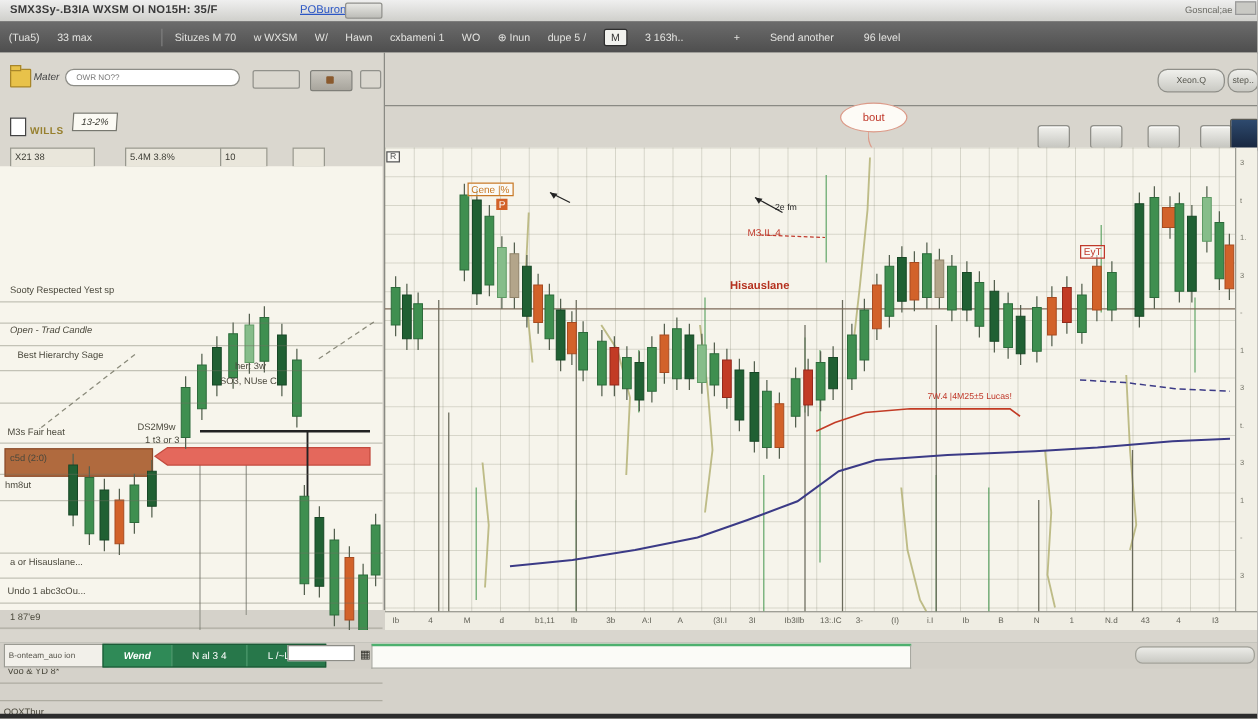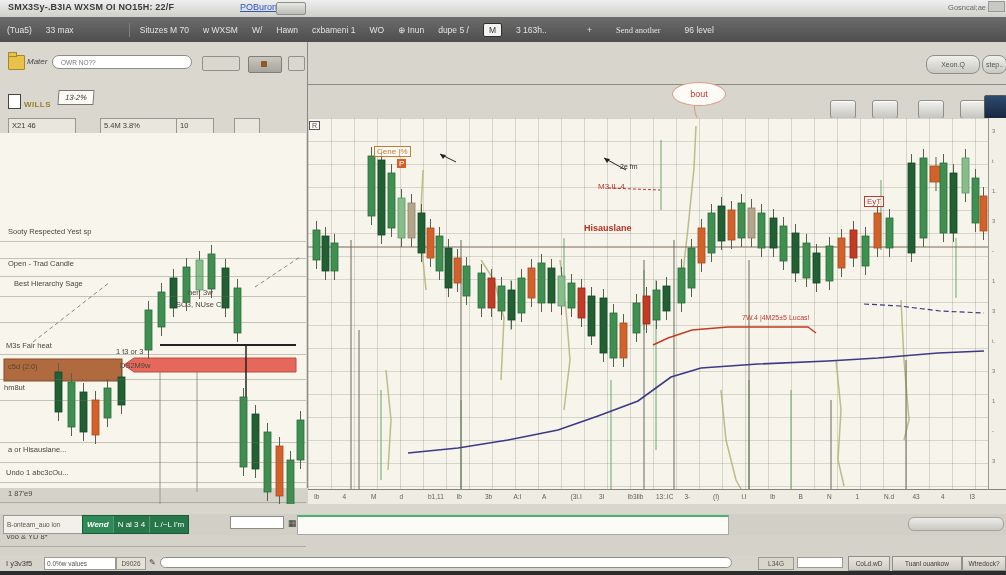--- a/index.html
+++ b/index.html
@@ -73,21 +73,21 @@
             border:1px solid #5a5a54;border-radius:2px;}
   .corner-btn{position:absolute;top:55px;height:17px;background:linear-gradient(#f0f0ec,#c9c9c3);
               border:1px solid #8f8f89;border-radius:8px;font-size:7px;color:#55554d;
               text-align:center;line-height:17px;}
   
   #bp-strip{left:0;top:504px;width:1006px;height:10px;background:#d9d6ce;border-bottom:1px solid #9a9a92;}
   #bp-row1{left:0;top:514px;width:1006px;height:21px;background:#d2cfc7;}
   #acct-box{left:3px;top:1px;width:76px;height:17px;background:#f2f0ea;border:1px solid #9a9a92;
             font-size:6.5px;color:#55534a;line-height:17px;padding:0 3px;white-space:nowrap;overflow:hidden;}
   #green-bar{left:82px;top:1px;height:17px;display:flex;background:#27774a;border:1px solid #1c5a37;}
-  .gseg{font-size:8px;color:#fff;line-height:17px;padding:0 4px;white-space:nowrap;}
+  .gseg{font-size:8px;color:#fff;line-height:17px;padding:0 16px;white-space:nowrap;}
   .gseg+.gseg{border-left:1px solid #4e9a6e;}
   .gseg.first{font-weight:bold;font-style:italic;background:#2f8a57;}
   #bp-input1{left:230px;top:2px;width:54px;height:13px;background:#fff;border:1px solid #8d8d87;}
   #bp-grid-icon{left:288px;top:4px;font-size:9px;color:#33332d;line-height:10px;}
   #bp-progress{left:297px;top:1px;width:430px;height:17px;background:#fbfbf7;border:1px solid #a8a8a0;
                border-top:2px solid #4db06e;}
   #bp-pill{left:908px;top:3px;width:94px;height:12px;background:linear-gradient(#ecece8,#c9c9c3);
            border:1px solid #a2a29a;border-radius:6px;}
   #bp-row2{left:0;top:535px;width:1006px;height:21px;background:#d2cfc7;border-top:1px solid #c2bfb7;}
   #r2-label{left:8px;top:5px;font-size:7.5px;color:#3c3c34;}
@@ -113,21 +113,21 @@
   #bp-bottom{left:0;top:571px;width:1006px;height:4px;background:#2c2c2c;}
   svg{position:absolute;left:0;top:0;overflow:visible;}
   input{font-family:"Liberation Sans",sans-serif;padding:0 4px;outline:none;box-sizing:border-box;}
 </style>
 </head>
 <body>
 
 <div id="app">
 
   <div class="abs" id="titlebar">
-    <span class="abs" id="title-text">SMX3Sy-.B3IA WXSM OI NO15H: 22/F</span>
+    <span class="abs" id="title-text">SMX3Sy-.B3IA WXSM OI NO15H: 35/F</span>
     <span class="abs" id="title-link">POBuron</span>
     <span class="abs" id="title-btn"></span>
     <span class="abs" id="corner-text">Gosncal;ae</span>
     <span class="abs" id="corner-box"></span>
   </div>
 
   <div class="abs" id="toolbar">
     <div id="toolbar-items" style="display:flex;align-items:center;">
         <span class="tb-item">(Tua5)</span>
         <span class="tb-item">33 max</span>
@@ -139,39 +139,39 @@
         <span class="tb-item">Hawn</span>
         <span class="tb-item">cxbameni 1</span>
         <span class="tb-item">WO</span>
         <span class="tb-item">⊕ Inun</span>
         <span class="tb-item">dupe 5 /</span>
         <span class="tb-item boxed">M</span>
         <span class="tb-item">3 163h..</span>
       </div>
     <div id="toolbar-right">
         <span class="tb-item" style="margin: 0px 12px;">+</span>
-        <span class="tb-item" style="margin: 0px 12px; font-family: Liberation Serif, serif;">Send another</span>
+        <span class="tb-item" style="margin: 0px 12px;">Send another</span>
         <span class="tb-item" style="margin: 0px 12px;">96 level</span>
       </div>
   </div>
 
   <div class="abs" id="sidebar">
     <span class="abs" id="sb-folder-icon"></span>
     <span class="abs" id="sb-group-label">Mater</span>
     <input class="abs" id="sb-search" readonly="" value="OWR NO??" style="">
     <span class="abs btn-light" id="sb-btn1"></span>
     <span class="abs" id="sb-btn2">
         <span></span>
       </span>
     <span class="abs btn-light" id="sb-btn3"></span>
     <span class="abs" id="sb-doc-icon"></span>
     <span class="abs" id="sb-list-label">WILLS</span>
     <span class="abs" id="sb-tab">13-2%</span>
     <div id="sb-header">
-        <span class="abs sb-hcell" style="left: 8px; width: 60px;">X21 46</span>
+        <span class="abs sb-hcell" style="left: 8px; width: 60px;">X21 38</span>
         <span class="abs sb-hcell" style="left: 100px; width: 84px;">5.4M 3.8%</span>
         <span class="abs sb-hcell" style="left: 176px; width: 30px;">10</span>
         <span class="abs sb-hcell" style="left: 234px; width: 18px;"></span>
       </div>
     <div class="abs" id="sb-list"></div>
   </div>
   <svg class="abs" id="sidebar-chart" width="307" height="340" style="left:0;top:192px;">
       <line x1="160" y1="170" x2="160" y2="313" stroke="#9a9a90" stroke-width="1"></line>
       <line x1="197" y1="170" x2="197" y2="300" stroke="#9a9a90" stroke-width="1"></line>
       <polyline points="33,150 110,90" fill="none" stroke="#8a8a7a" stroke-width="1" stroke-dasharray="4 3"></polyline>
@@ -231,26 +231,26 @@
       <div class="sb-divider" style="top: 337px;"></div>
       <div class="sb-divider" style="top: 358px;"></div>
       <div class="sb-divider" style="top: 400px;"></div>
       <div class="sb-divider" style="top: 420px;"></div>
       <div class="sb-divider" style="top: 440px;"></div>
       <div class="sb-divider" style="top: 460px;"></div>
       <div class="sb-divider" style="top: 482px;"></div>
       <div class="sb-divider" style="top: 504px;"></div>
       <div class="sb-divider" style="top: 518px;"></div>
       <span class="sb-row-label" style="left: 8px; top: 185px;">Sooty Respected Yest sp</span>
-      <span class="sb-row-label" style="left: 8px; top: 217px;">Open - Trad Candle</span>
+      <span class="sb-row-label" style="left: 8px; top: 217px; font-style: italic;">Open - Trad Candle</span>
       <span class="sb-row-label" style="left: 14px; top: 237px;">Best Hierarchy Sage</span>
       <span class="sb-row-label" style="left: 188px; top: 246px;">her: 3w</span>
       <span class="sb-row-label" style="left: 176px; top: 258px;">SO3, NUse C</span>
       <span class="sb-row-label" style="left: 6px; top: 299px;">M3s Fair heat</span>
-      <span class="sb-row-label" style="left: 120px; top: 295px; margin-top: 24px;">DS2M9w</span>
+      <span class="sb-row-label" style="left: 110px; top: 295px;">DS2M9w</span>
       <span class="sb-row-label" style="left: 116px; top: 305px;">1 t3 or 3</span>
       <span class="sb-row-label" style="left: 8px; top: 320px;">c5d (2:0)</span>
       <span class="sb-row-label" style="left: 4px; top: 341px;">hm8ut</span>
       <span class="sb-row-label" style="left: 8px; top: 403px;">a or Hisauslane...</span>
       <span class="sb-row-label" style="left: 6px; top: 426px;">Undo 1 abc3cOu...</span>
       <span class="sb-row-label" style="left: 8px; top: 447px; text-align: center;">1 87'e9</span>
       <span class="sb-row-label" style="left: 10px; top: 469px;">T Chance dH</span>
       <span class="sb-row-label" style="left: 6px; top: 490px;">Voo &amp; YD 8*</span>
       <span class="sb-row-label" style="left: 3px; top: 523px;">OOXTbur</span>
     </div>
@@ -496,28 +496,14 @@
     <div class="abs" id="green-bar">
         <span class="gseg first">Wend</span>
         <span class="gseg">N al 3 4</span>
         <span class="gseg">L /~L I'm</span>
       </div>
     <input class="abs" id="bp-input1" readonly="" style="">
     <span class="abs" id="bp-grid-icon">▦</span>
     <div class="abs" id="bp-progress"></div>
     <div class="abs" id="bp-pill"></div>
   </div>
-  <div class="abs" id="bp-row3">
-    <span class="abs" id="r3-label">I y3v3f5</span>
-    <span class="abs" id="r3-value">0.0%w values</span>
-    <span class="abs" id="r3-code">D9026</span>
-    <span class="abs" id="r3-pencil">✎</span>
-    <input class="abs" id="r3-input" readonly="" style="">
-    <span class="abs" id="r3-tag">L34G</span>
-    <input class="abs" id="r3-input2" readonly="" style="">
-    <div id="r3-buttons">
-        <span class="abs r3-btn" style="left: 848px; width: 40px;">CoLd.wD</span>
-        <span class="abs r3-btn" style="left: 892px; width: 68px;">Tuanl ouankow</span>
-        <span class="abs r3-btn" style="left: 962px; width: 42px;">Wtredock?</span>
-      </div>
-  </div>
   <div class="abs" id="bp-bottom"></div>
 </div>
 
 </body></html>

